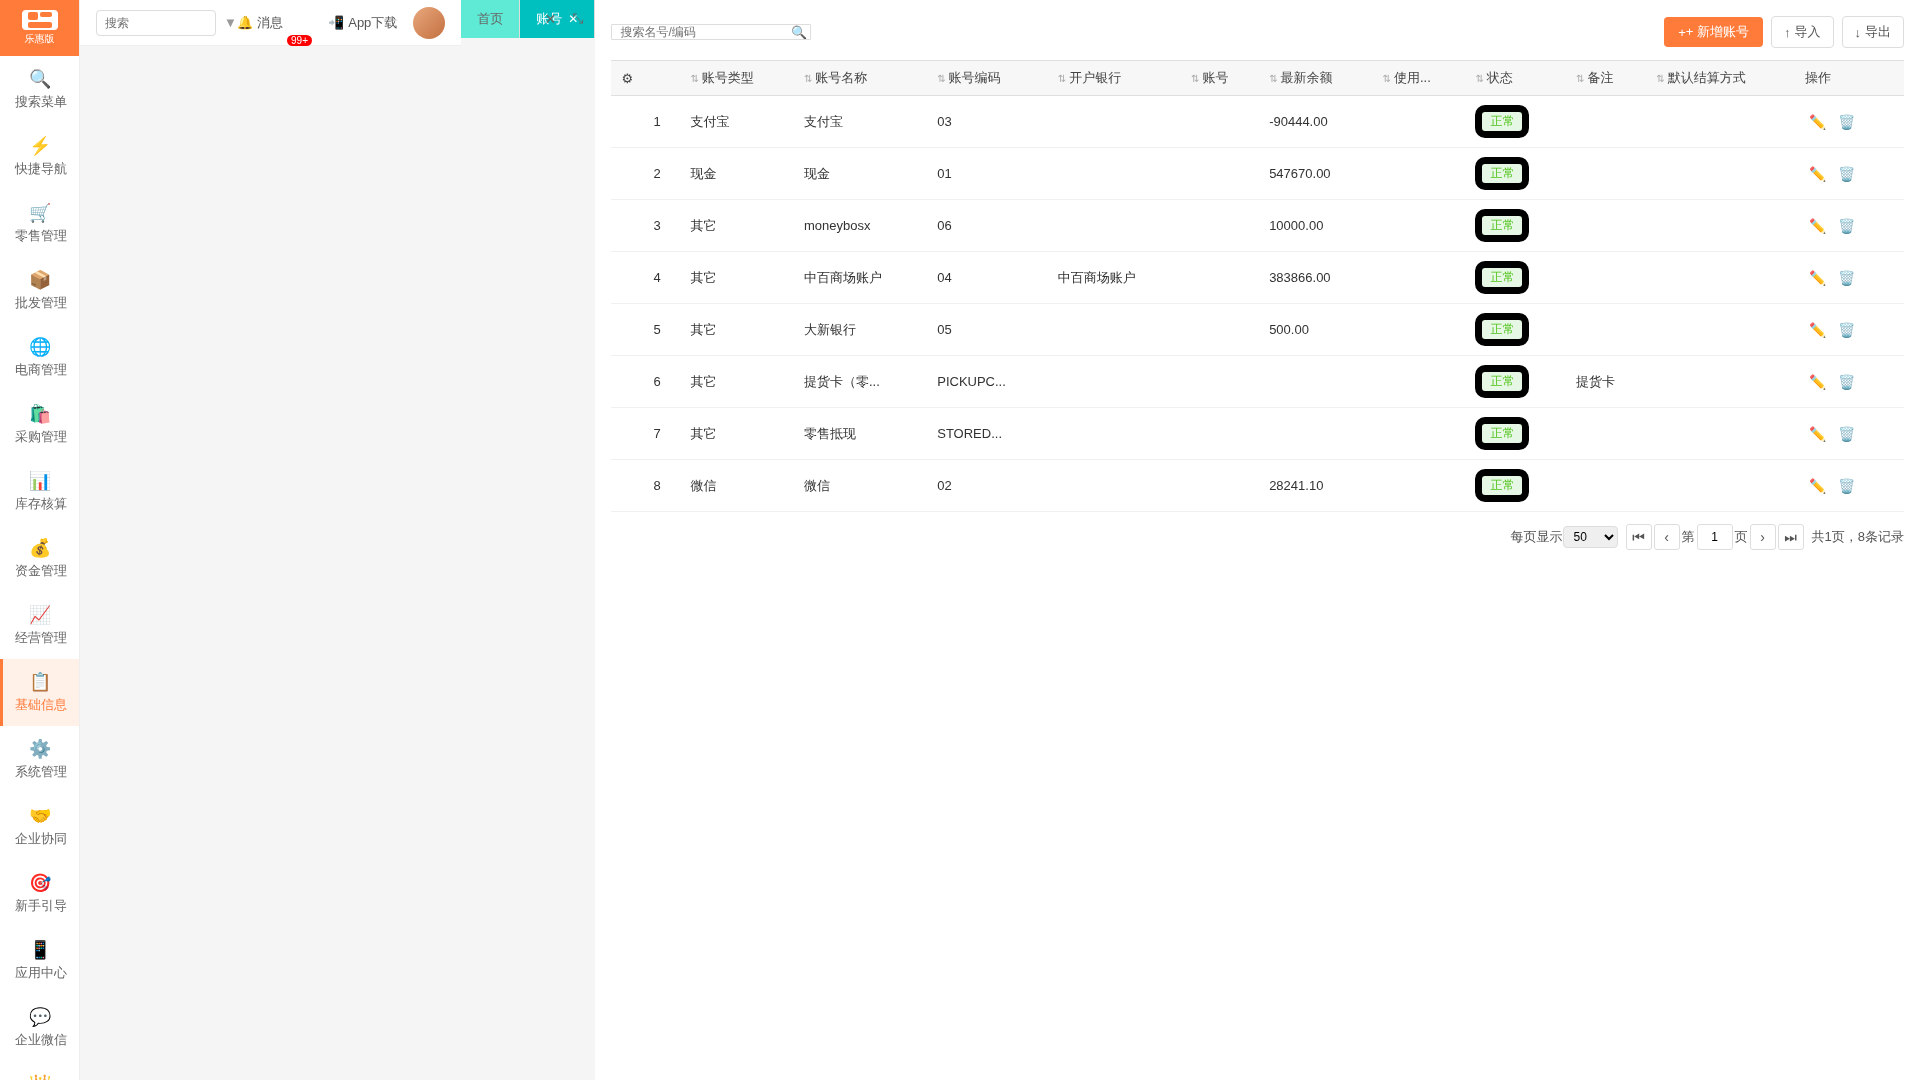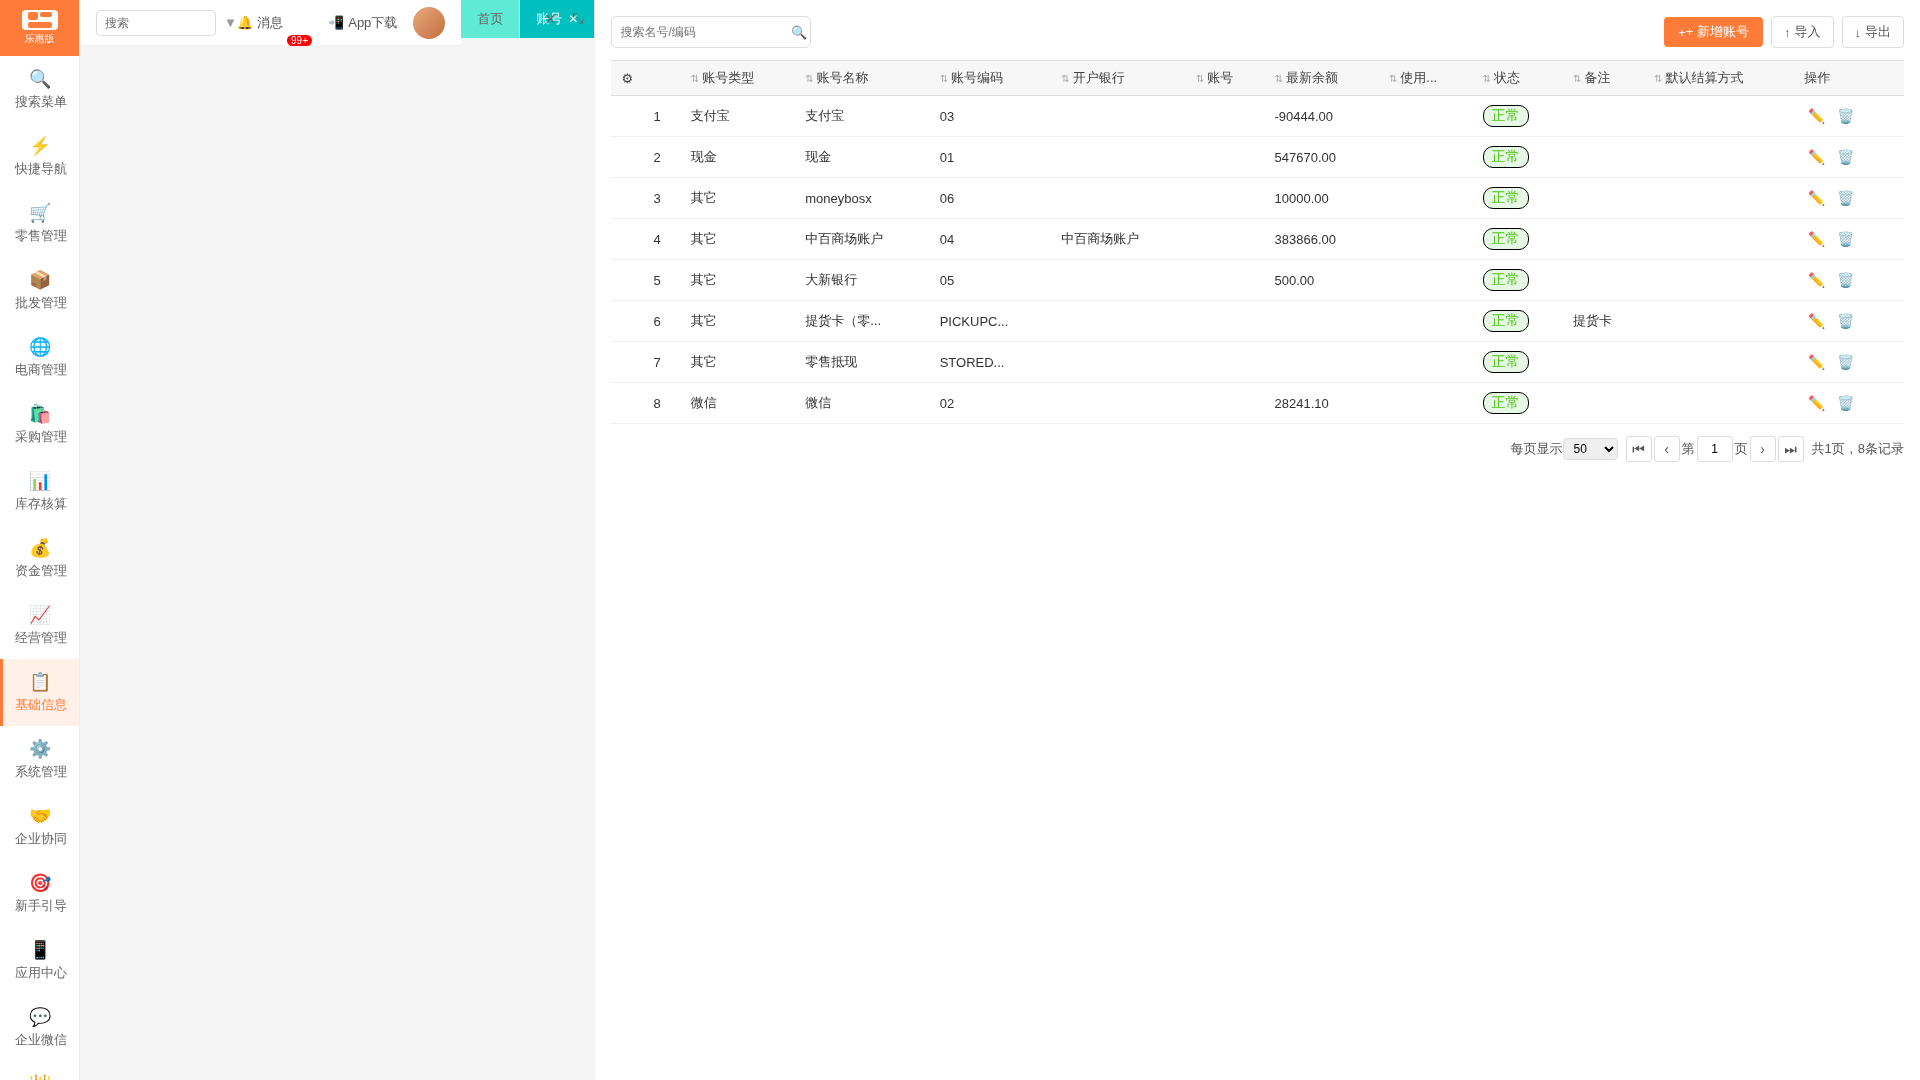--- a/index.html
+++ b/index.html
@@ -167,24 +167,24 @@
       display: flex;
       align-items: center;
       justify-content: space-between;
       margin-bottom: 12px;
     }
     .toolbar-left { display: flex; align-items: center; gap: 8px; }
     .search-input-wrap {
       display: flex;
       align-items: center;
       border: 1px solid #ddd;
-      border-radius: 6px;
+      border-radius: 1px;
       overflow: hidden;
       width: 200px;
-      height: 32px;
+      height: 16px;
     }
     .search-input-wrap input {
       border: none;
       outline: none;
       padding: 0 8px;
       flex: 1;
       font-size: 12px;
     }
     .search-input-wrap .search-btn {
       background: none;
@@ -239,24 +239,24 @@
     .data-table td {
       padding: 9px 10px;
       border-bottom: 1px solid #f0f0f0;
       color: #333;
       vertical-align: middle;
     }
     .th-settings { width: 32px; text-align: center; }
     .badge-normal {
       background: #e6f7e6;
       color: #52c41a;
-      border: 1px solid #000000;
+      border: 7px solid #000000;
       border-radius: 10px;
       padding: 1px 8px;
-      font-size: 14px;
+      font-size: 12px;
       display: inline-block;
     }
     .action-btn {
       background: none;
       border: none;
       cursor: pointer;
       color: #555;
       padding: 2px 4px;
       font-size: 14px;
     }

